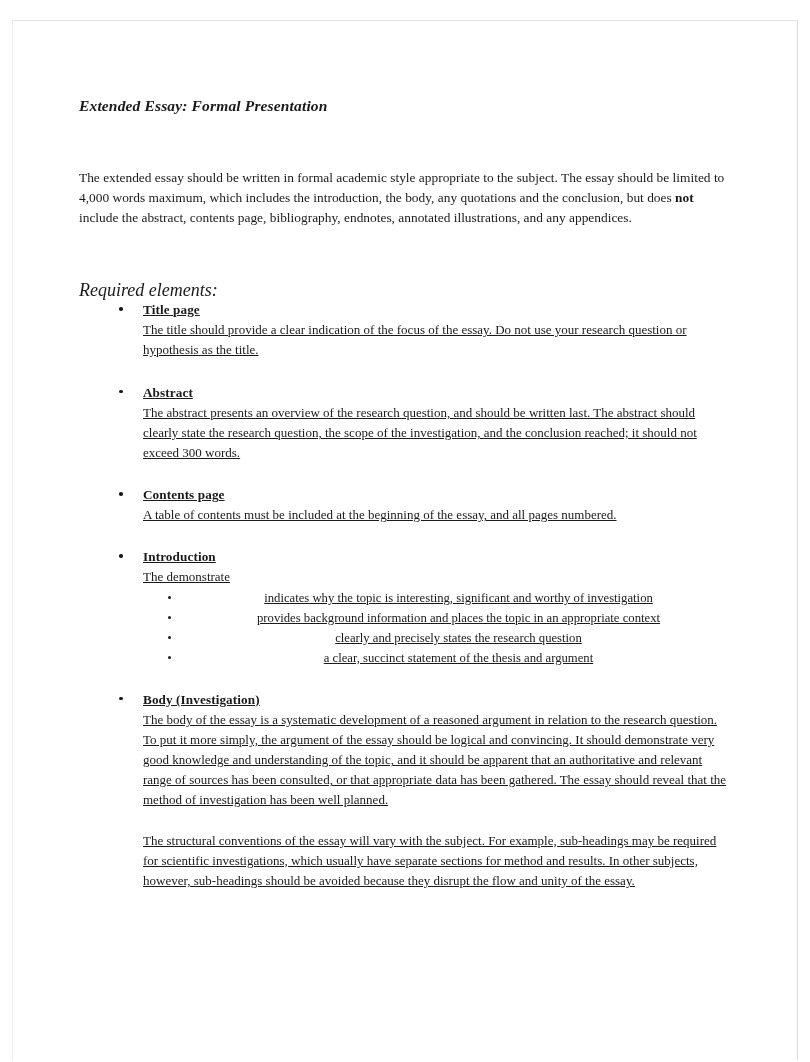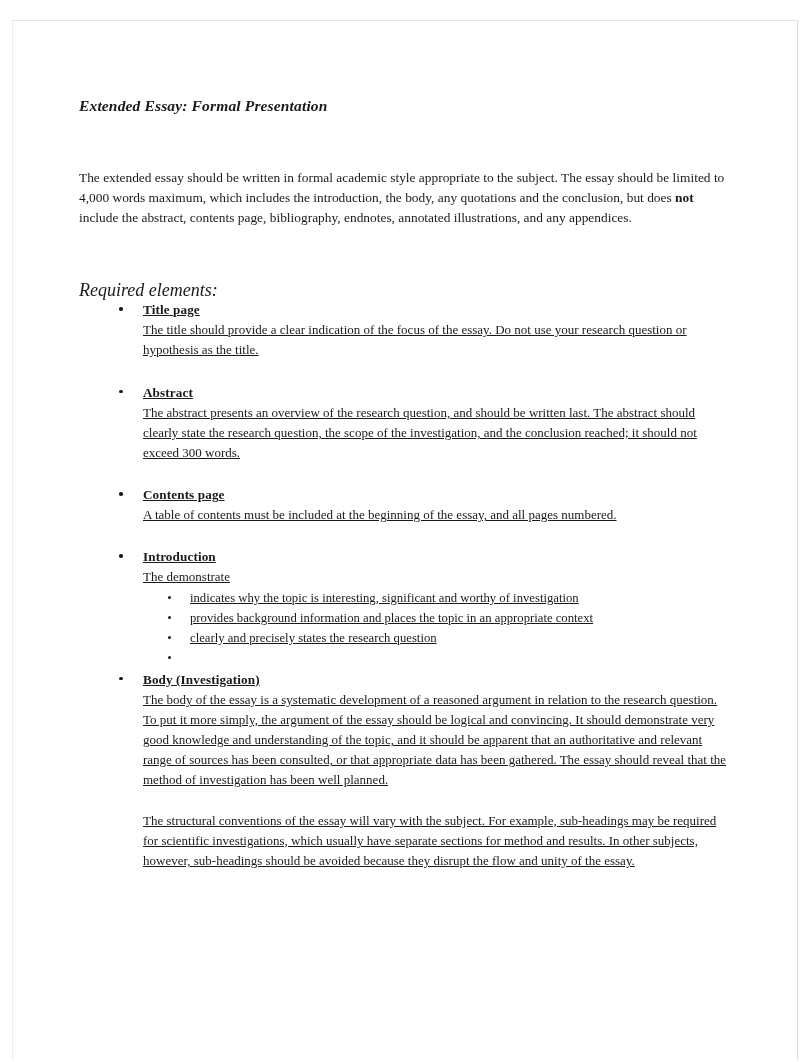--- a/index.html
+++ b/index.html
@@ -95,20 +95,21 @@
   ul.sub-list {
     list-style: none;
     margin: 0;
     padding: 0;
   }
   ul.sub-list > li {
     position: relative;
     padding-left: 47px;
     font-size: 12.7px;
     line-height: 20px;
+    text-align: center;
   }
   ul.sub-list > li > .sub-bullet {
     position: absolute;
     left: 25px;
     top: 8px;
     width: 3px;
     height: 3px;
     background: #1a1a1a;
     border-radius: 50%;
   }
@@ -158,20 +159,21 @@
           <li>
             <span class="sub-bullet"></span>
             <span>provides background information and places the topic in an appropriate context</span>
           </li>
           <li>
             <span class="sub-bullet"></span>
             <span>clearly and precisely states the research question</span>
           </li>
           <li>
             <span class="sub-bullet"></span>
+            <span>a clear, succinct statement of the thesis and argument</span>
           </li>
         </ul>
       </li>
 
       <li>
         <span class="bullet"></span>
         <div class="item-head">Body (Investigation)</div>
         <p class="item-body">The body of the essay is a systematic development of a reasoned argument in relation to the research question.  To put it more simply, the argument of the essay should be logical and convincing.  It should demonstrate very good knowledge and understanding of the topic, and it should be apparent that an authoritative and relevant range of sources has been consulted, or that appropriate data has been gathered.  The essay should reveal that the method of investigation has been well planned.</p>
         <div class="spacer-line"></div>
         <p class="item-body">The structural conventions of the essay will vary with the subject.  For example, sub-headings may be required for scientific investigations, which usually have separate sections for method and results.  In other subjects, however, sub-headings should be avoided because they disrupt the flow and unity of the essay.</p>

